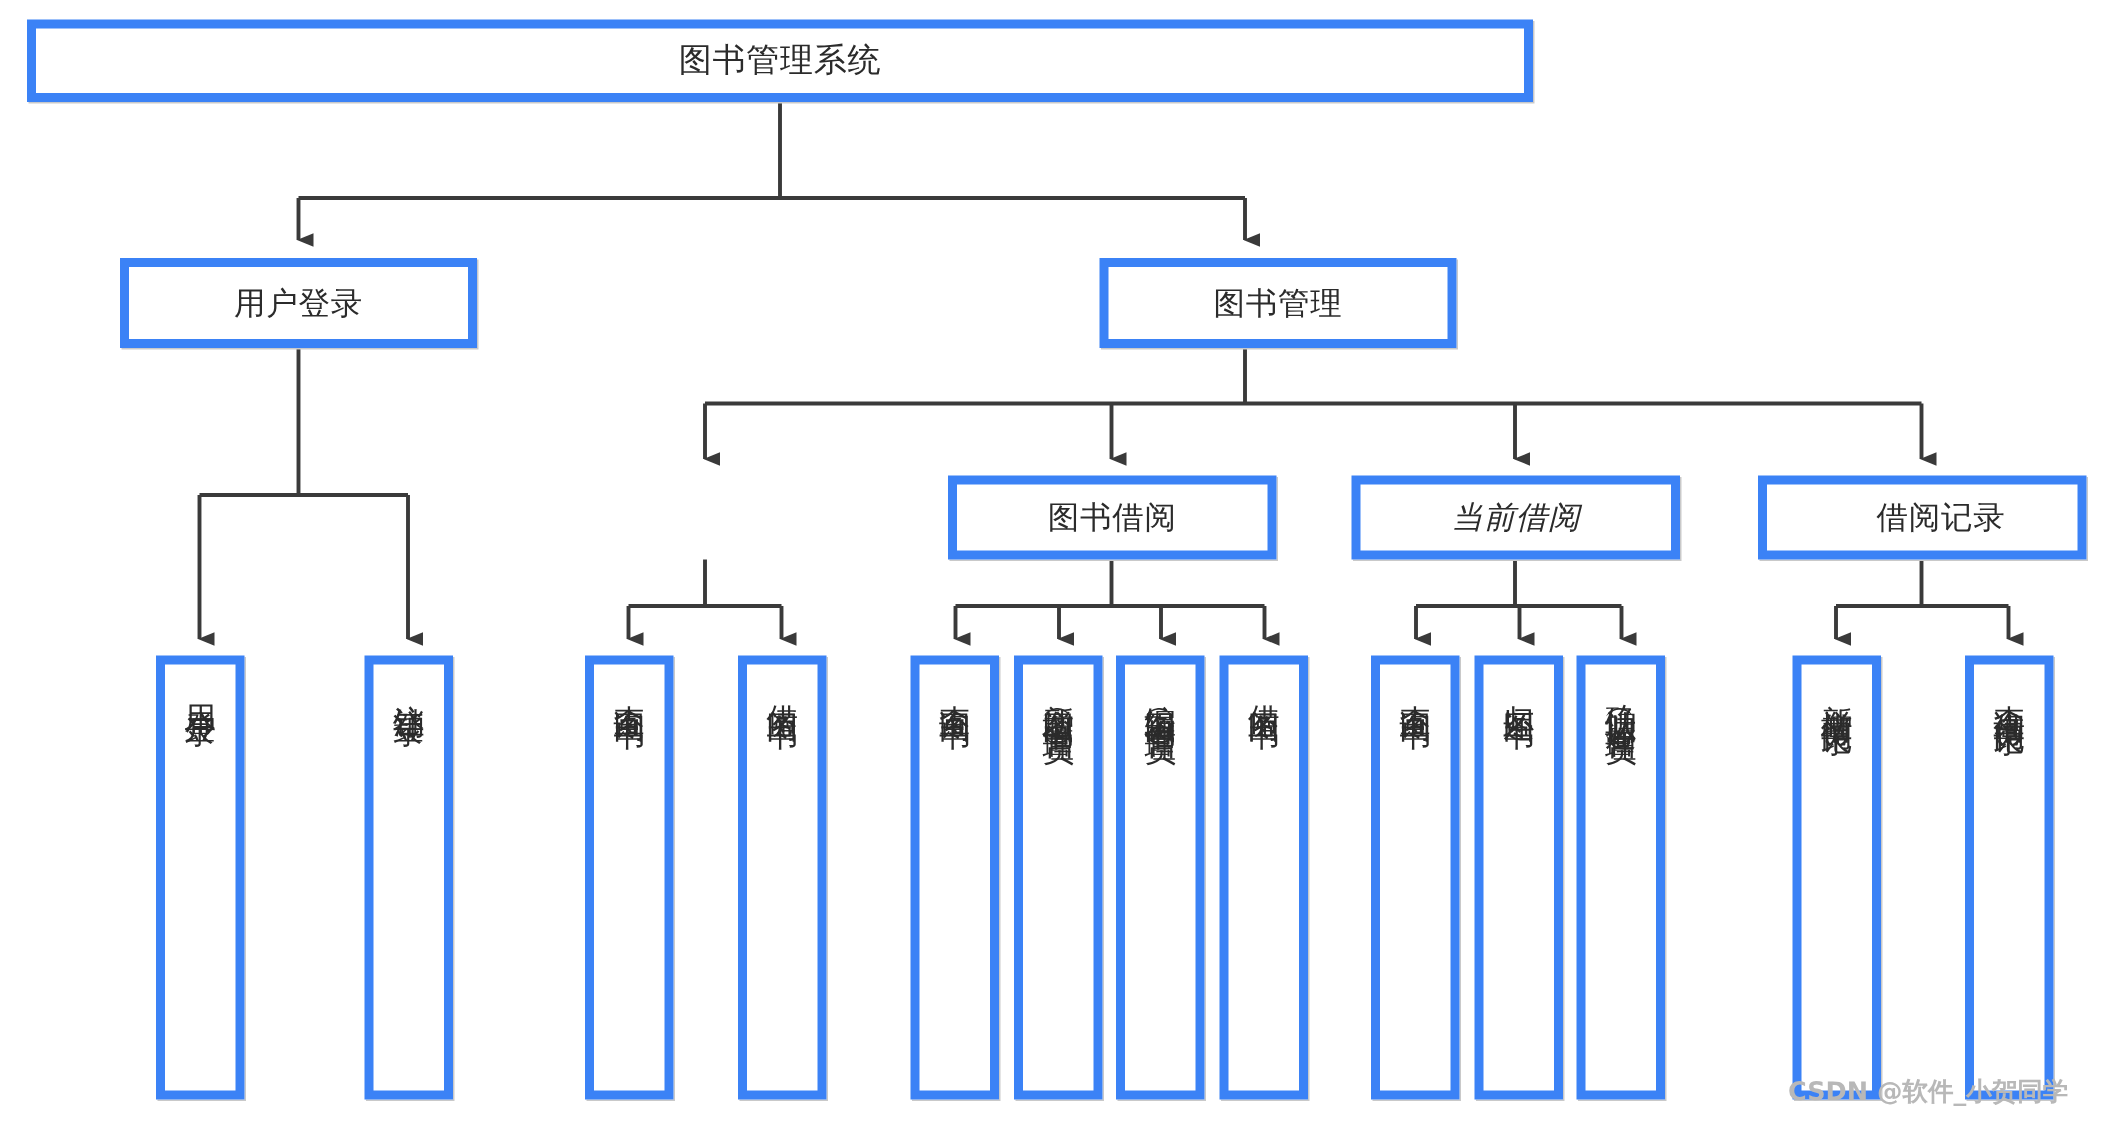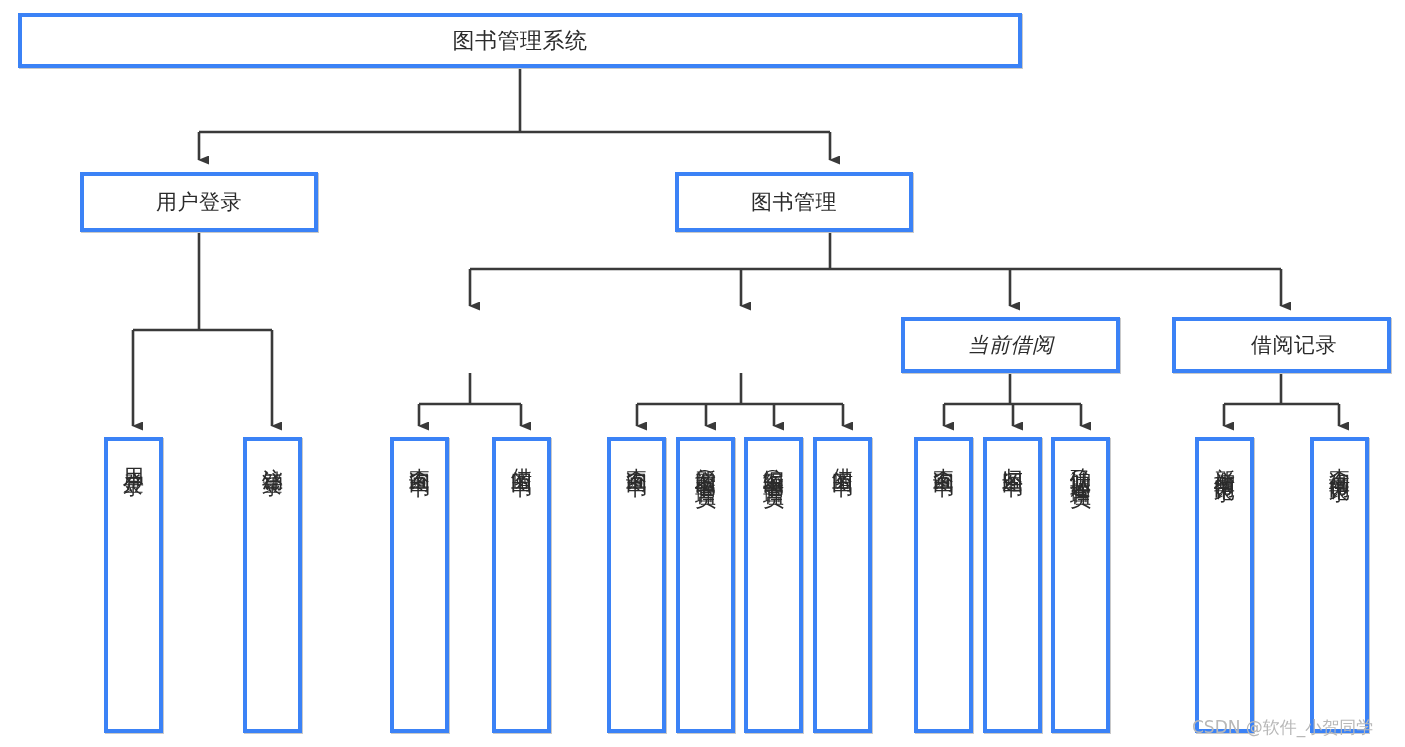--- a/index.html
+++ b/index.html
@@ -23,21 +23,21 @@
     position: absolute;
     left: 0;
     top: 0;
     width: 1405px;
     height: 747px;
   }
   .node {
     position: absolute;
     box-sizing: border-box;
     background: #ffffff;
-    border: 4px solid #3b82f6;
+    border: 6px solid #3b82f6;
     box-shadow: 1px 1px 0 0 #c9c9c9;
     display: flex;
     align-items: center;
     justify-content: center;
     z-index: 2;
   }
   .node .node-label {
     color: #2b2b2b;
     text-align: center;
     line-height: 1.18;
@@ -64,20 +64,21 @@
   }
   #watermark {
     position: absolute;
     left: 1192px;
     top: 716px;
     font-size: 17px;
     color: #b8b8b8;
     white-space: nowrap;
     z-index: 3;
     font-family: "DejaVu Sans", "Liberation Sans", sans-serif;
+    font-weight: bold;
   }
 </style>
 </head>
 <body>
 
 <div id="diagram-root">
 
   <svg id="edges" viewBox="0 0 1405 747">
     <defs>
       <marker id="arrowhead" markerWidth="9" markerHeight="11" refX="4.5" refY="10" orient="auto" markerUnits="userSpaceOnUse">
@@ -128,24 +129,27 @@
     </g>
   </svg>
 
   <div class="node root horizontal" style="left:18px; top:13px; width:1004px; height:55px;">
     <span class="node-label">图书管理系统</span>
   </div>
 
   <div class="node horizontal" style="left:80px; top:172px; width:238px; height:60px;">
     <span class="node-label">用户登录</span>
   </div>
-  <div class="node horizontal" style="left:675px; top:172px; width:238px; height:60px;">
+  <div class="node horizontal" style="left:733px; top:172px; width:238px; height:60px;">
     <span class="node-label">图书管理</span>
   </div>
 
+  <div class="node horizontal" style="left:632px; top:317px; width:219px; height:56px;">
+    <span class="node-label">图书借阅</span>
+  </div>
   <div class="node horizontal" style="left:901px; top:317px; width:219px; height:56px;font-style:italic;">
     <span class="node-label">当前借阅</span>
   </div>
   <div class="node horizontal" style="left:1172px; top:317px; width:219px; height:56px;padding-left:25px;">
     <span class="node-label">借阅记录</span>
   </div>
 
   <div class="node vertical" style="left:104px; top:437px; width:59px; height:296px;">
     <span class="node-label">用户登录</span>
   </div>

